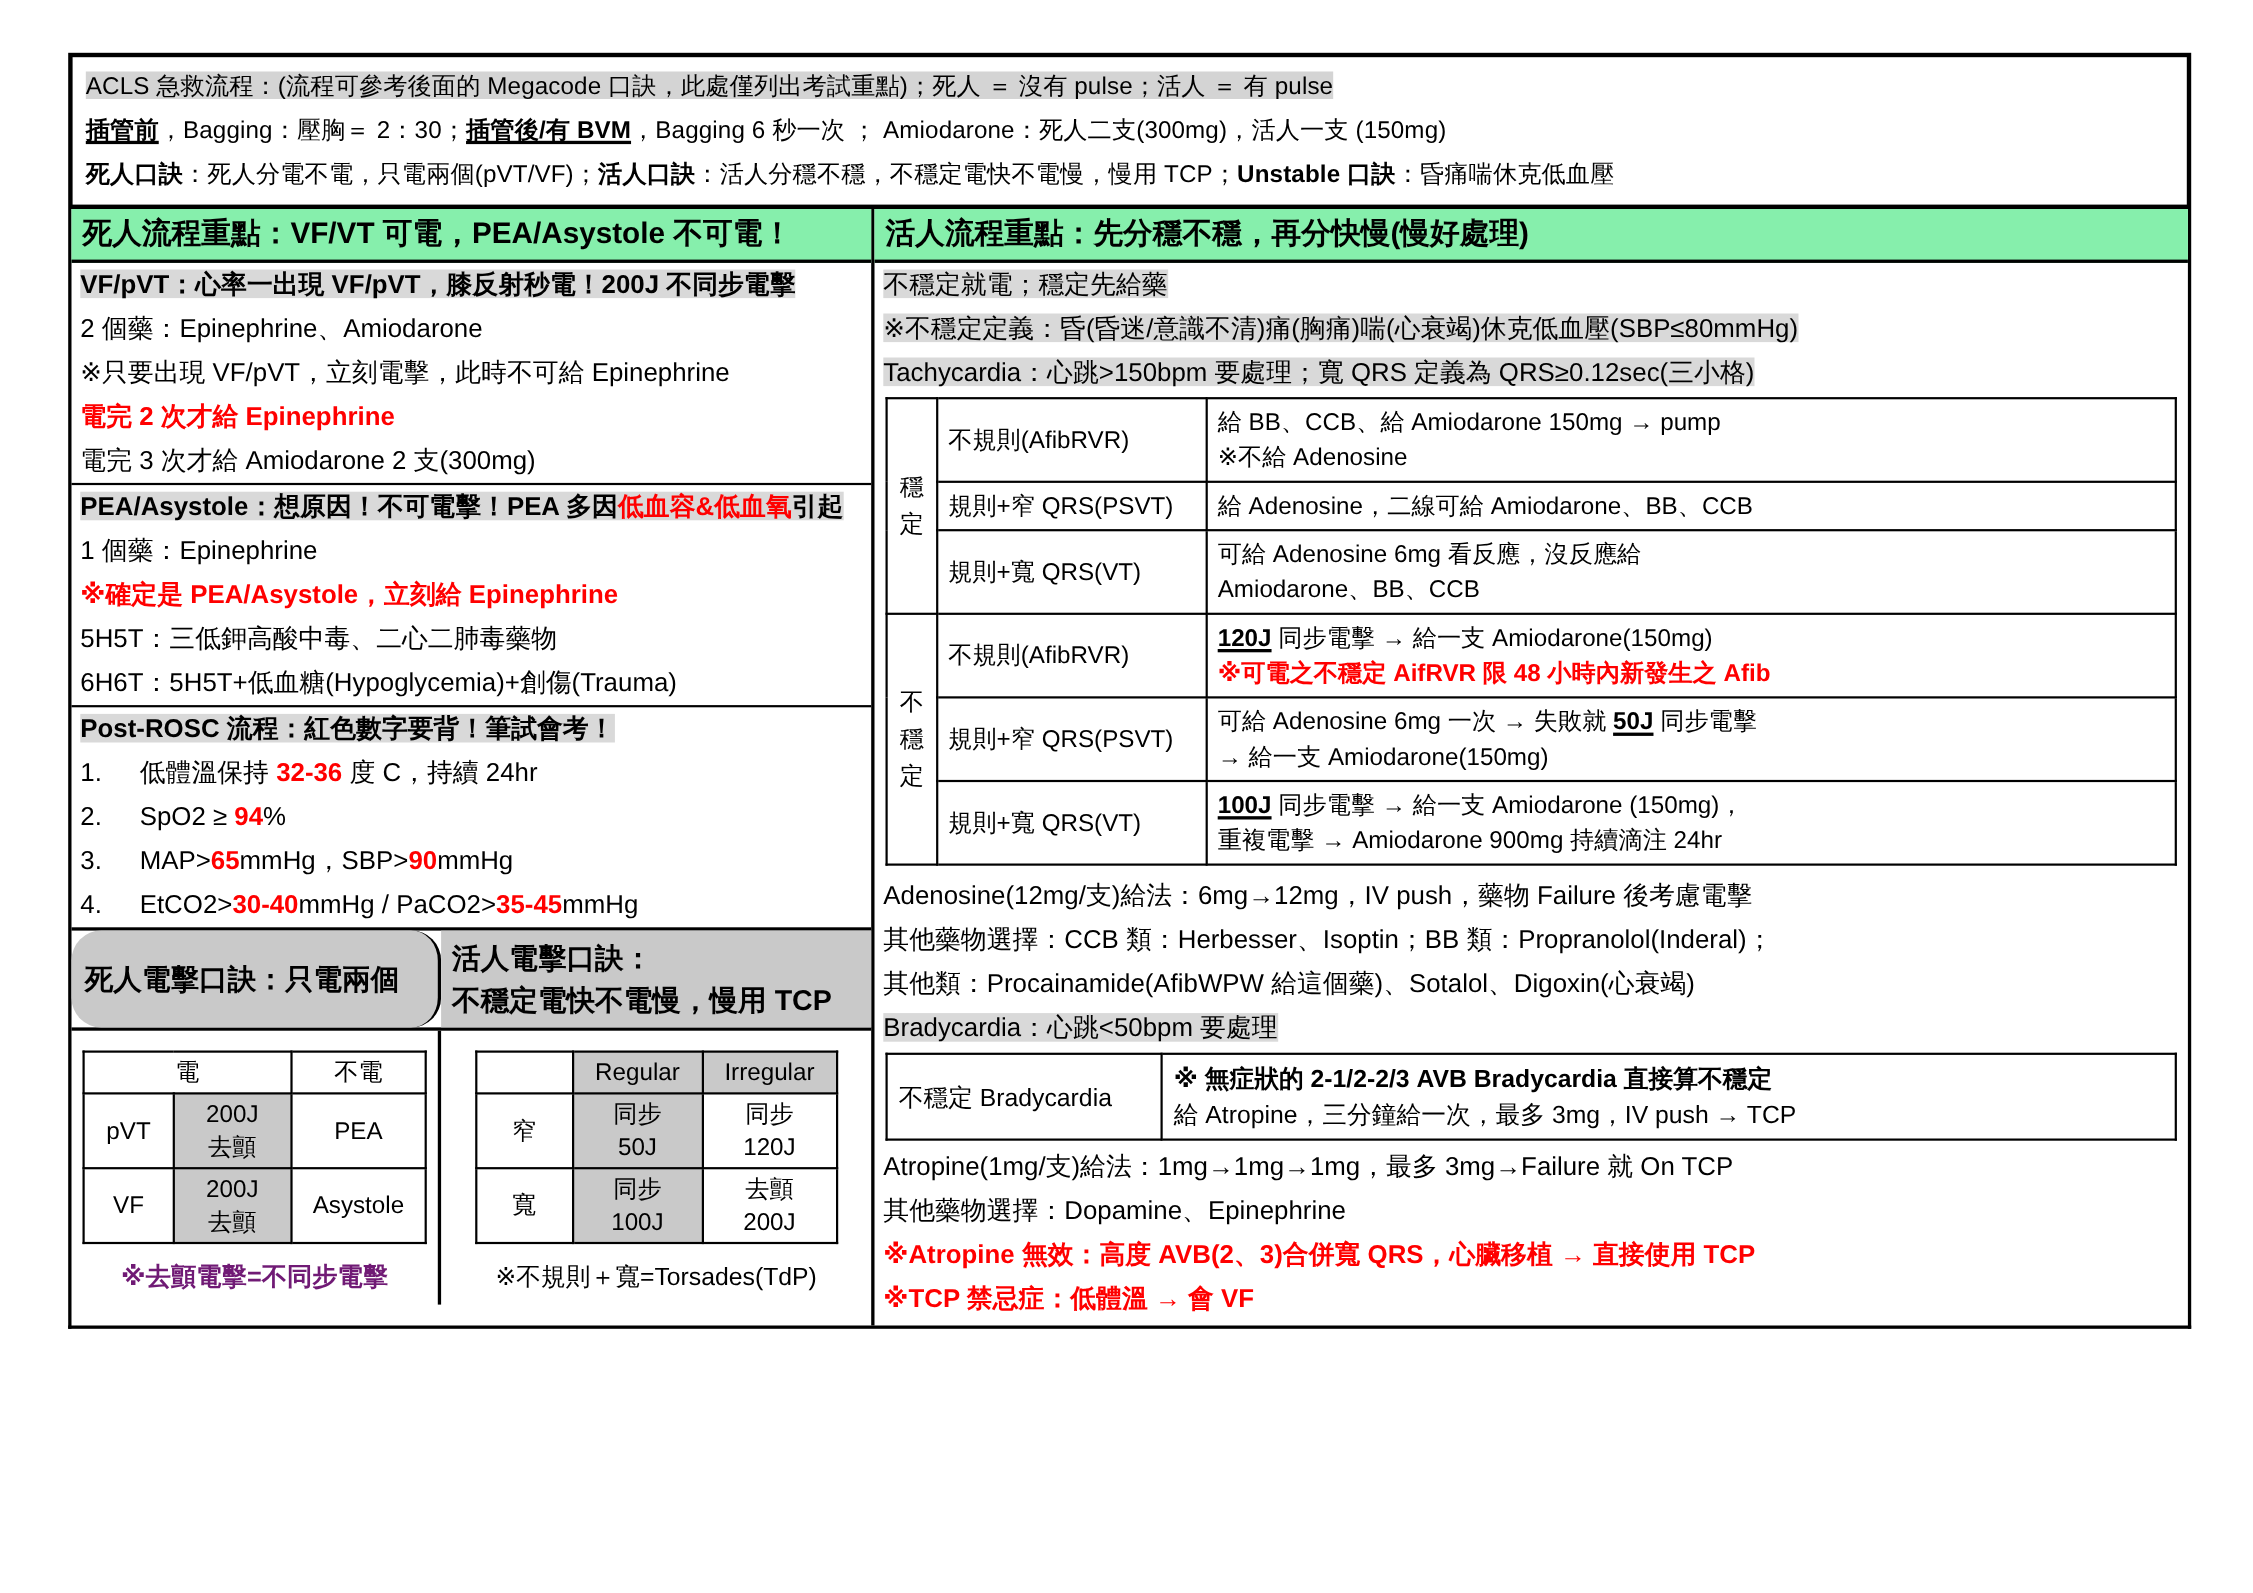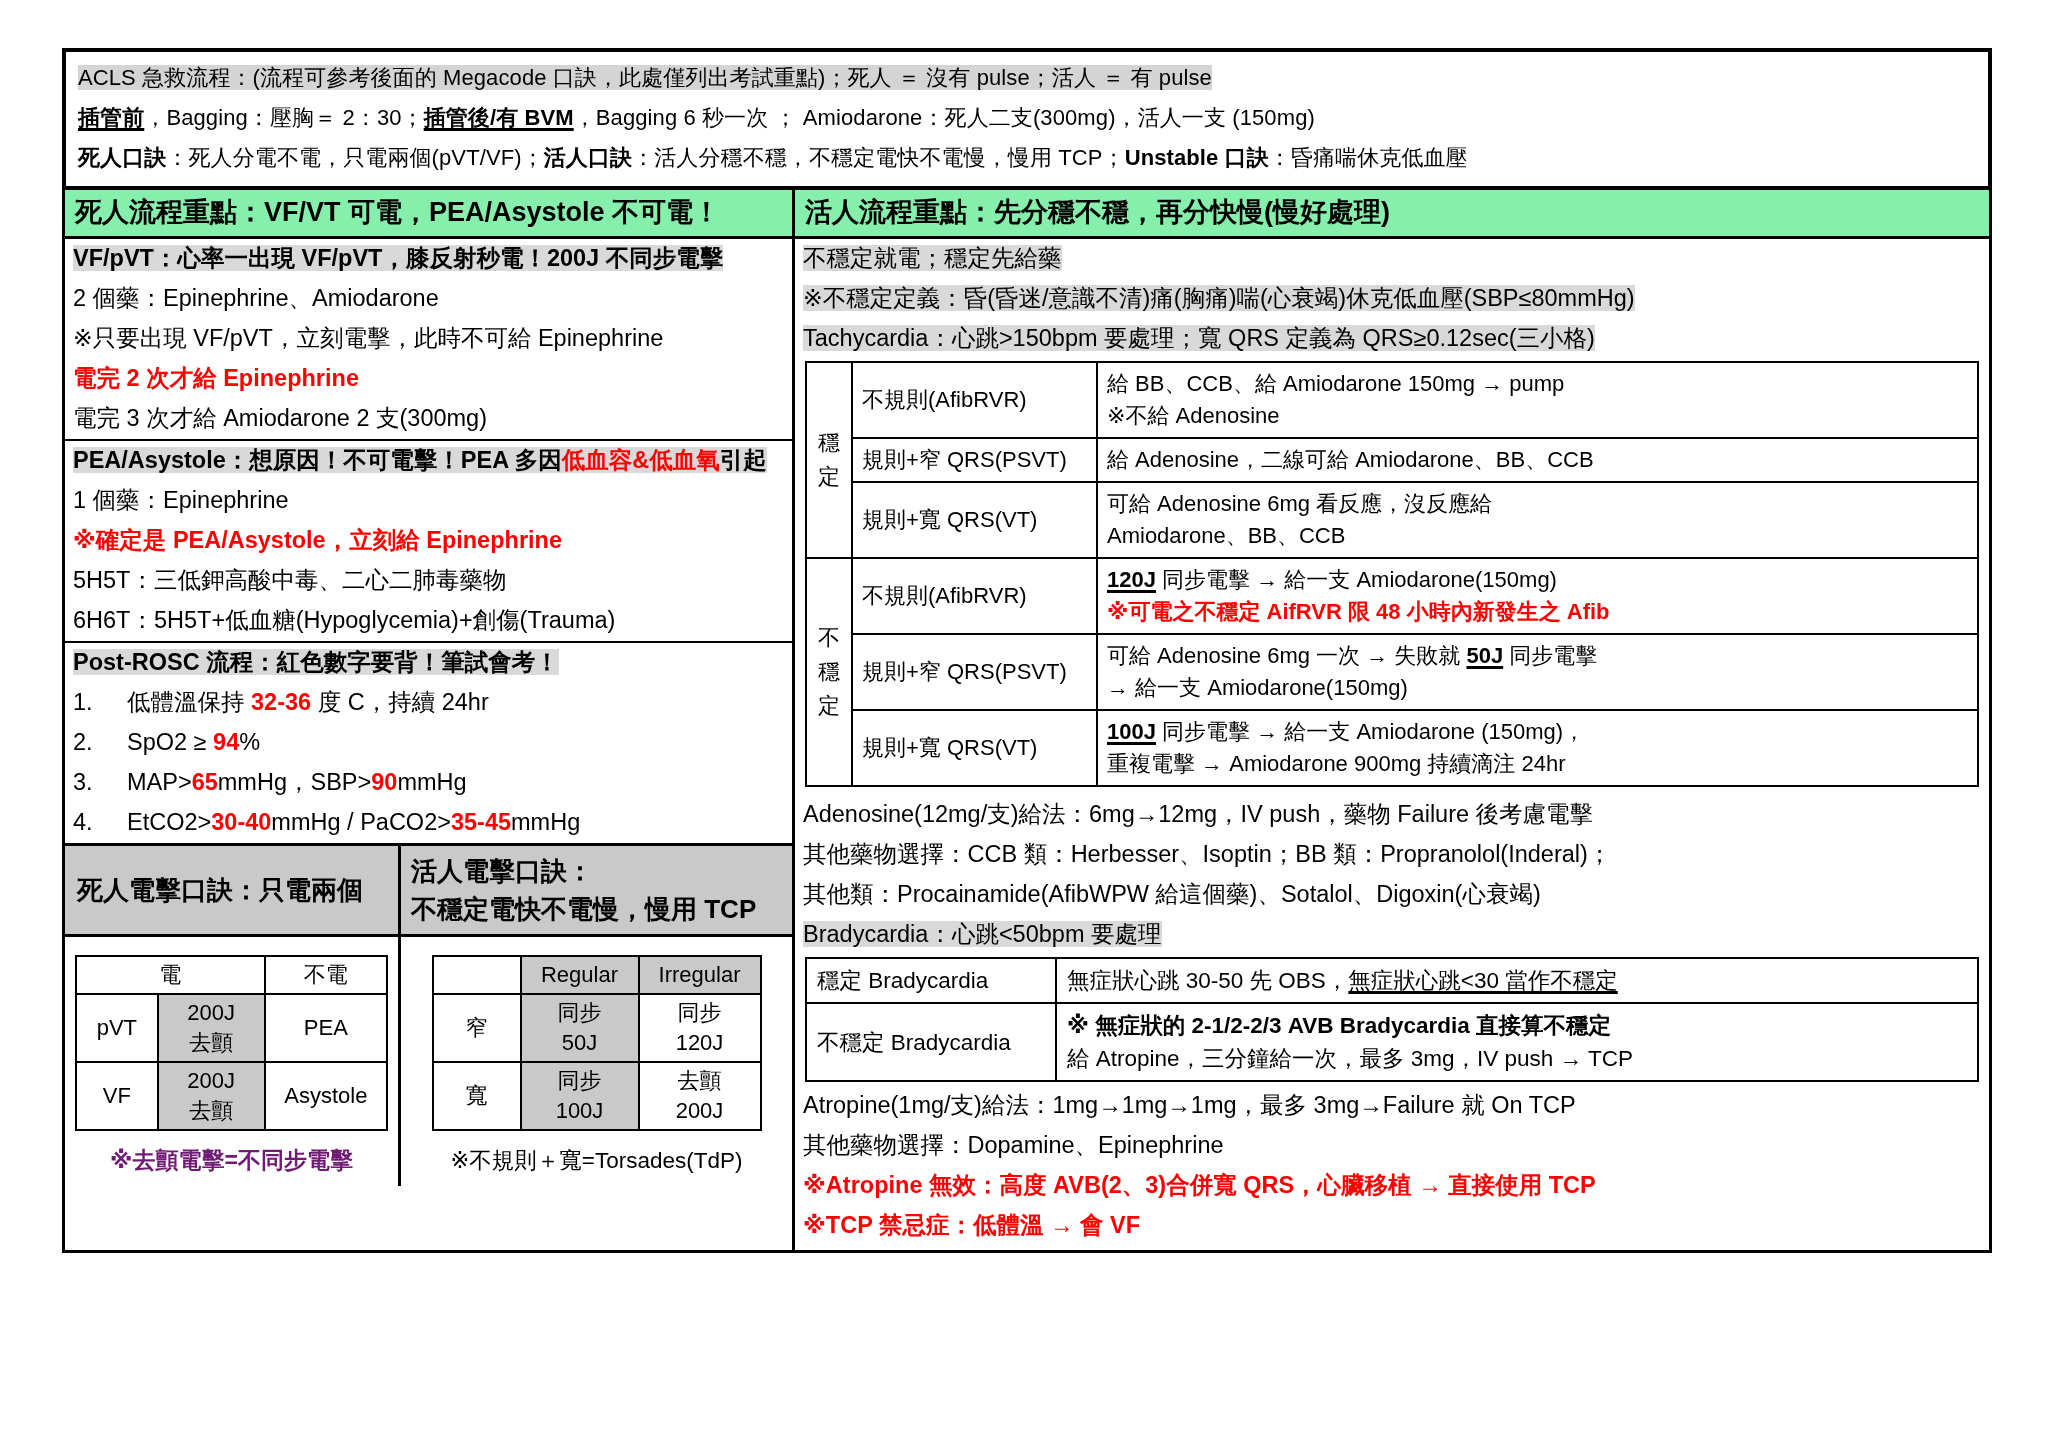--- a/index.html
+++ b/index.html
@@ -70,21 +70,21 @@
 
   
   .mnemo-row { display: flex; border-top: 3px solid #000; }
   .mnemo-cell {
     background: #c9c9c9;
     font-size: 26px; font-weight: bold;
     display: flex; align-items: center;
     padding: 10px 12px;
     line-height: 38px;
   }
-  .mnemo-a { width: 336px; border-right: 3px solid #000; }
+  .mnemo-a { width: 336px; border-right: 3px solid #000; border-radius: 27px; }
   .mnemo-b { flex: 1; display: block; padding: 6px 10px; }
 
   
   .btables { display: flex; border-top: 3px solid #000; }
   .btwrap { padding: 18px 10px 10px 10px; }
   .btwrap-a { width: 336px; border-right: 3px solid #000; }
   .btwrap-b { flex: 1; }
 
   table.grid { border-collapse: collapse; margin: 0 auto; }
   table.grid td, table.grid th {
@@ -341,24 +341,20 @@
       </tbody>
         </table>
 
       <div class="rtxt">Adenosine(12mg/支)給法：6mg→12mg，IV push，藥物 Failure 後考慮電擊</div>
       <div class="rtxt">其他藥物選擇：CCB 類：Herbesser、Isoptin；BB 類：Propranolol(Inderal)；</div>
       <div class="rtxt">其他類：Procainamide(AfibWPW 給這個藥)、Sotalol、Digoxin(心衰竭)</div>
       <div class="rtxt"><span class="hl">Bradycardia：心跳&lt;50bpm 要處理</span></div>
 
       <table class="brady">
         <tbody>
-            <tr>
-          <td class="bcond">穩定 Bradycardia</td>
-          <td><span>無症狀心跳 30-50 先 OBS，</span><span class="und">無症狀心跳&lt;30 當作不穩定</span></td>
-        </tr>
         <tr>
           <td class="bcond">不穩定 Bradycardia</td>
           <td>
             <div class="bold">※ 無症狀的 2-1/2-2/3 AVB Bradycardia 直接算不穩定</div>
             <div>給 Atropine，三分鐘給一次，最多 3mg，IV push → TCP</div>
           </td>
         </tr>
       </tbody>
         </table>
 

